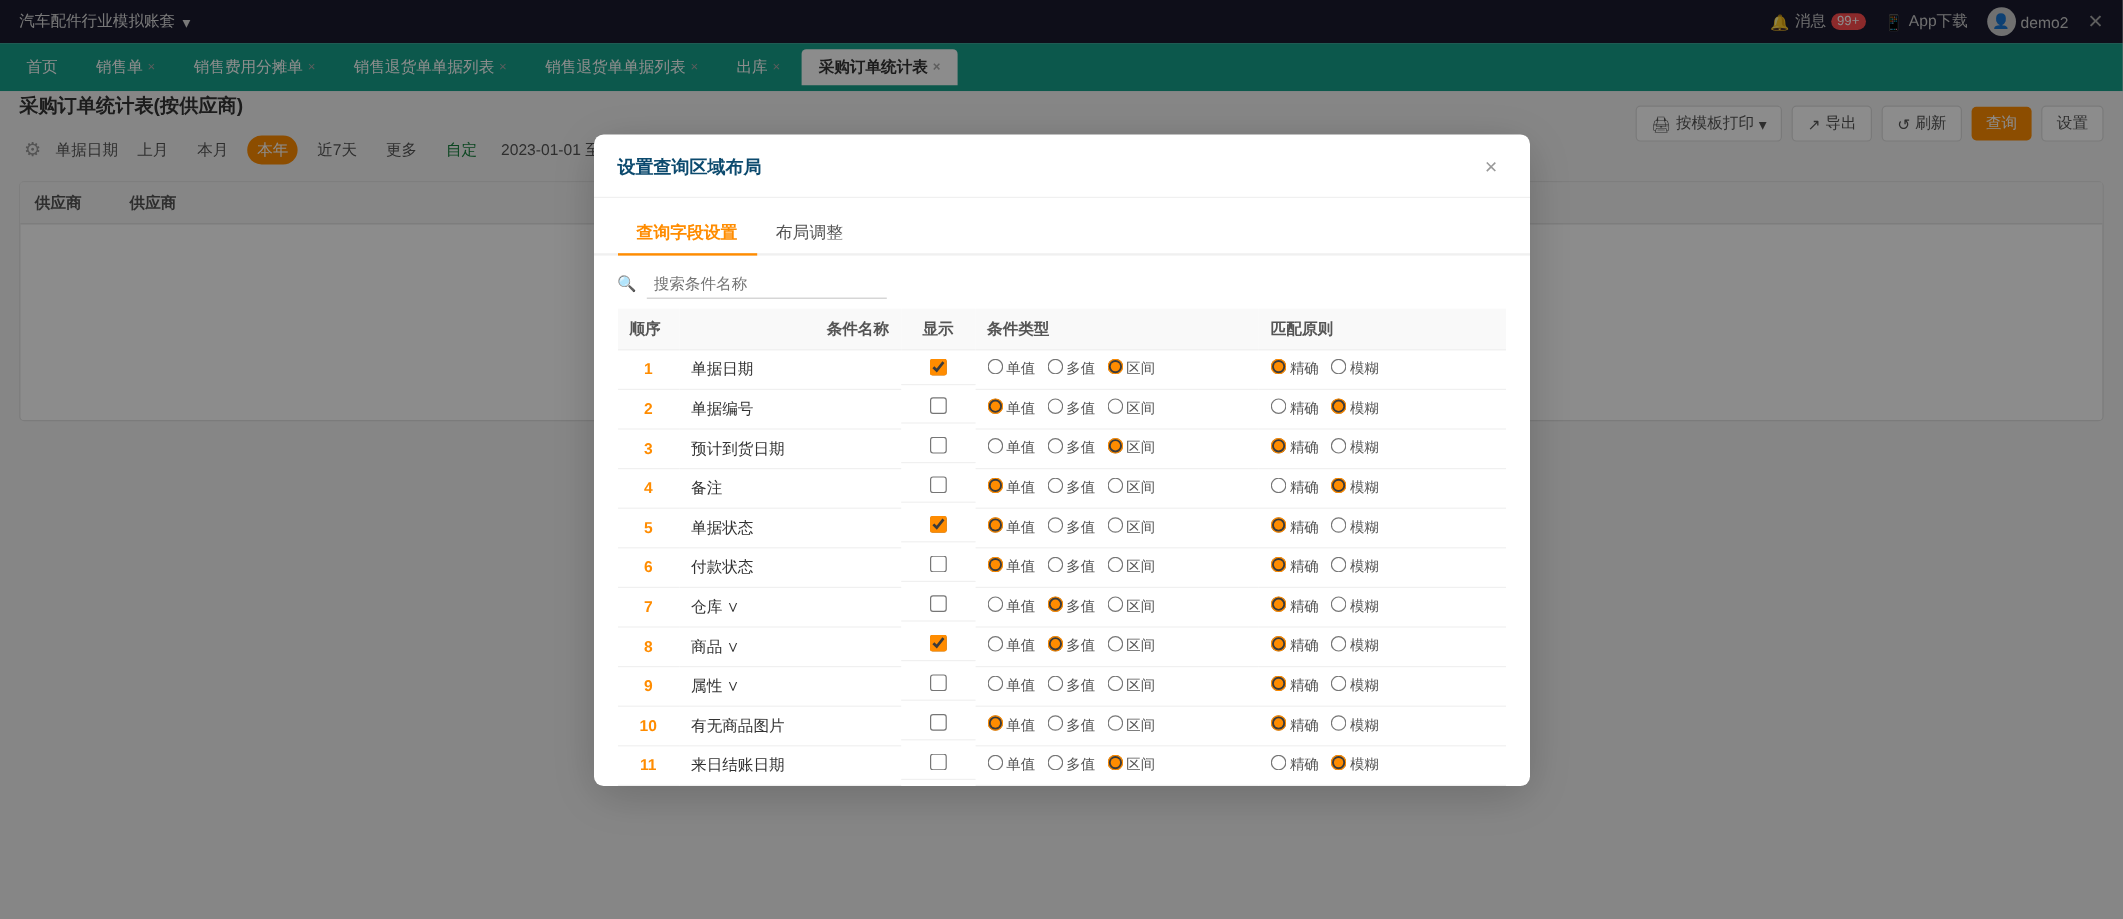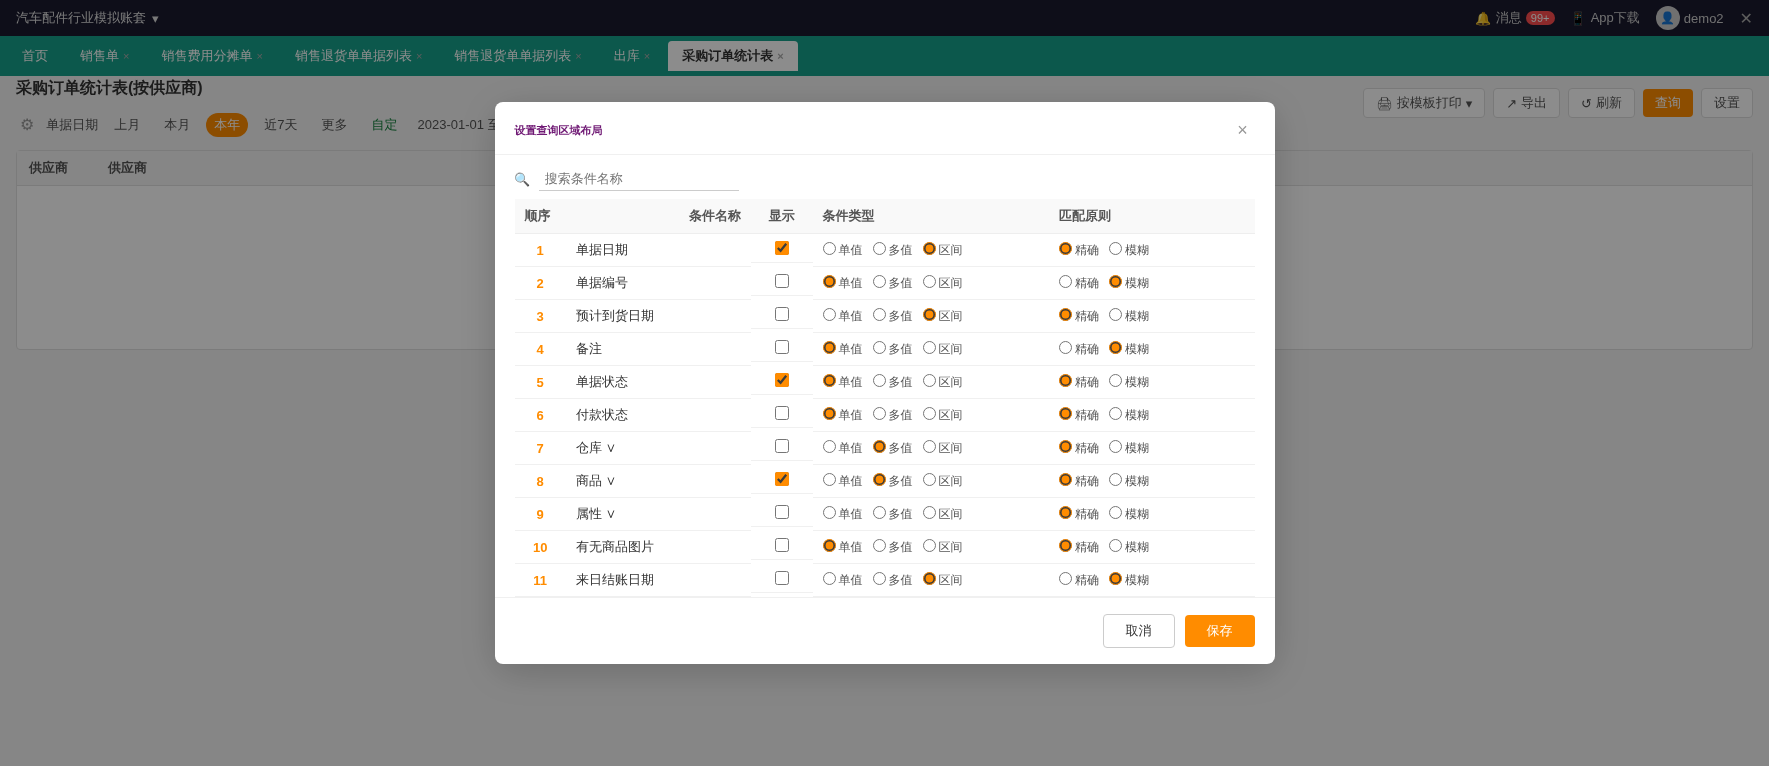--- a/index.html
+++ b/index.html
@@ -109,23 +109,23 @@
     }
 
     .modal-header {
       display: flex;
       align-items: center;
       justify-content: space-between;
       padding: 16px 20px 12px;
       border-bottom: 1px solid #f0f0f0;
     }
     .modal-title {
-      font-size: 11px;
+      font-size: 15px;
       font-weight: bold;
-      color: #701a75;
+      color: #0c4a6e;
     }
     .modal-close {
       width: 24px; height: 24px;
       background: none;
       border: none;
       cursor: pointer;
       font-size: 18px;
       color: #999;
       display: flex; align-items: center; justify-content: center;
     }
@@ -408,20 +408,28 @@
 </div>
 
 <div class="modal-overlay">
   <div class="modal">
 
     <div class="modal-header">
       <span class="modal-title">设置查询区域布局</span>
       <button class="modal-close">×</button>
     </div>
 
+    <div class="modal-tabs">
+      <div class="modal-tab active">
+        <span>查询字段设置</span>
+      </div>
+      <div class="modal-tab">
+        <span>布局调整</span>
+      </div>
+    </div>
 
     <div class="search-bar">
       <span style="color:#999;">🔍</span>
       <input class="search-input" type="text" placeholder="搜索条件名称" style="">
     </div>
 
     <div class="modal-table">
       <table>
         <thead>
           <tr>
@@ -815,22 +823,14 @@
                     <input type="radio" name="match_11" checked="" style="">
                     <span>模糊</span>
                   </label>
                 </div>
               </td>
             </tr>
           </tbody>
       </table>
     </div>
 
-    <div class="modal-footer">
-      <button class="btn-cancel">
-        <span>取消</span>
-      </button>
-      <button class="btn-save">
-        <span>保存</span>
-      </button>
-    </div>
   </div>
 </div>
 
 </body></html>

